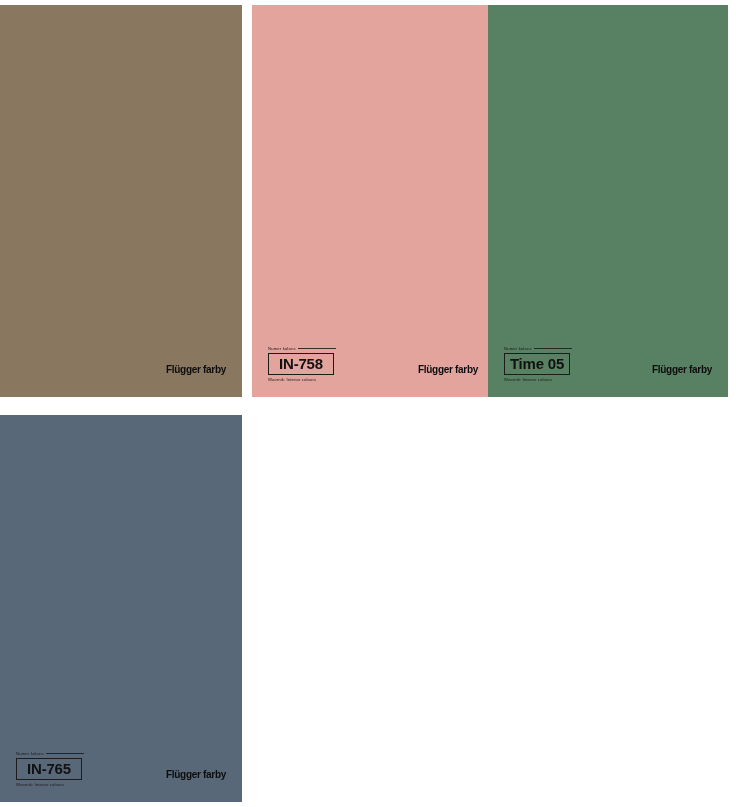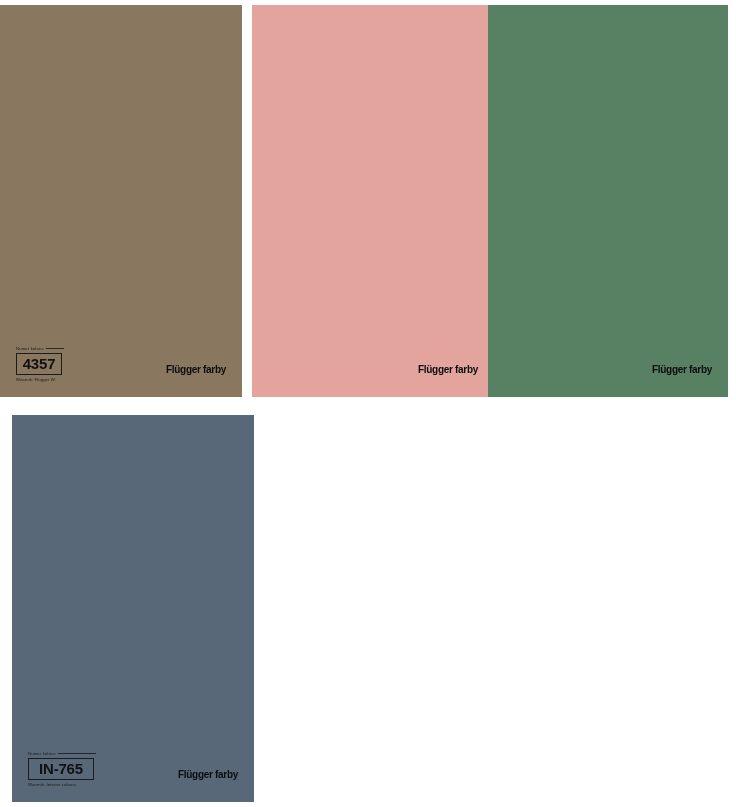--- a/index.html
+++ b/index.html
@@ -97,33 +97,34 @@
     white-space: nowrap;
     font-family: "Liberation Sans", sans-serif;
   }
 </style>
 </head>
 <body>
 
 <div id="grid" style="background: rgb(255, 255, 255);">
     <div class="swatch" style="left: 0px; top: 5px; width: 242px; height: 392px; background: rgb(138, 119, 96);">
       <div class="swatch-footer">
-        <div class="code-block"><div class="code-caption-top"><span>Numer koloru:</span><span class="rule" style="width: 18px;"></span></div><div class="code-box" style="width: 46px;"><div class="code-text">4357</div></div><div class="code-caption-bottom">Wzornik: Flügger W.</div></div>
         <div class="brand">Flügger farby</div>
       </div>
     </div>
     <div class="swatch" style="left: 252px; top: 5px; width: 242px; height: 392px; background: rgb(227, 164, 158);">
       <div class="swatch-footer">
+        <div class="code-block"><div class="code-caption-top"><span>Numer koloru:</span><span class="rule" style="width: 38px;"></span></div><div class="code-box" style="width: 66px;"><div class="code-text">IN-758</div></div><div class="code-caption-bottom">Wzornik: Interior colours</div></div>
         <div class="brand">Flügger farby</div>
       </div>
     </div>
     <div class="swatch" style="left: 488px; top: 5px; width: 240px; height: 392px; background: rgb(88, 129, 99);">
       <div class="swatch-footer">
+        <div class="code-block"><div class="code-caption-top"><span>Numer koloru:</span><span class="rule" style="width: 38px;"></span></div><div class="code-box" style="width: 66px;"><div class="code-text">Time 05</div></div><div class="code-caption-bottom">Wzornik: Interior colours</div></div>
         <div class="brand">Flügger farby</div>
       </div>
     </div>
-    <div class="swatch" style="left: 0px; top: 415px; width: 242px; height: 387px; background: rgb(88, 104, 120); margin-left: 12px;">
+    <div class="swatch" style="left: 0px; top: 415px; width: 242px; height: 387px; background: rgb(88, 104, 120);">
       <div class="swatch-footer">
         <div class="code-block"><div class="code-caption-top"><span>Numer koloru:</span><span class="rule" style="width: 38px;"></span></div><div class="code-box" style="width: 66px;"><div class="code-text">IN-765</div></div><div class="code-caption-bottom">Wzornik: Interior colours</div></div>
         <div class="brand">Flügger farby</div>
       </div>
     </div>
   </div>
 
 </body></html>

